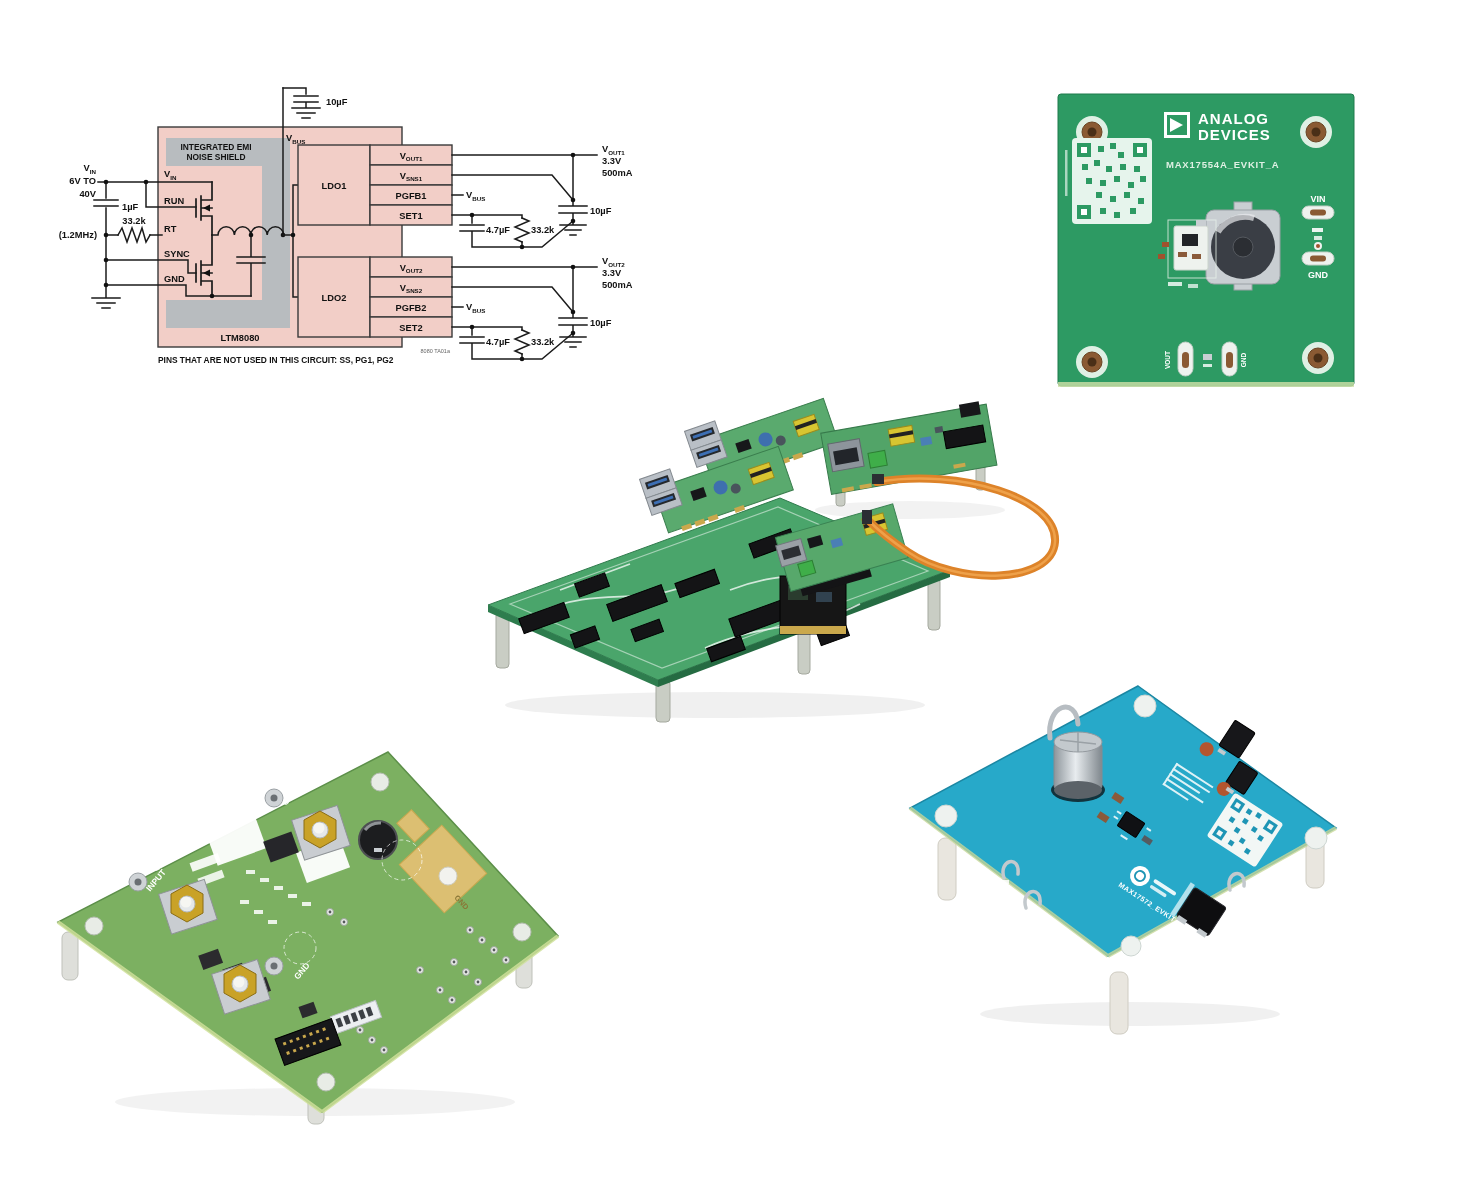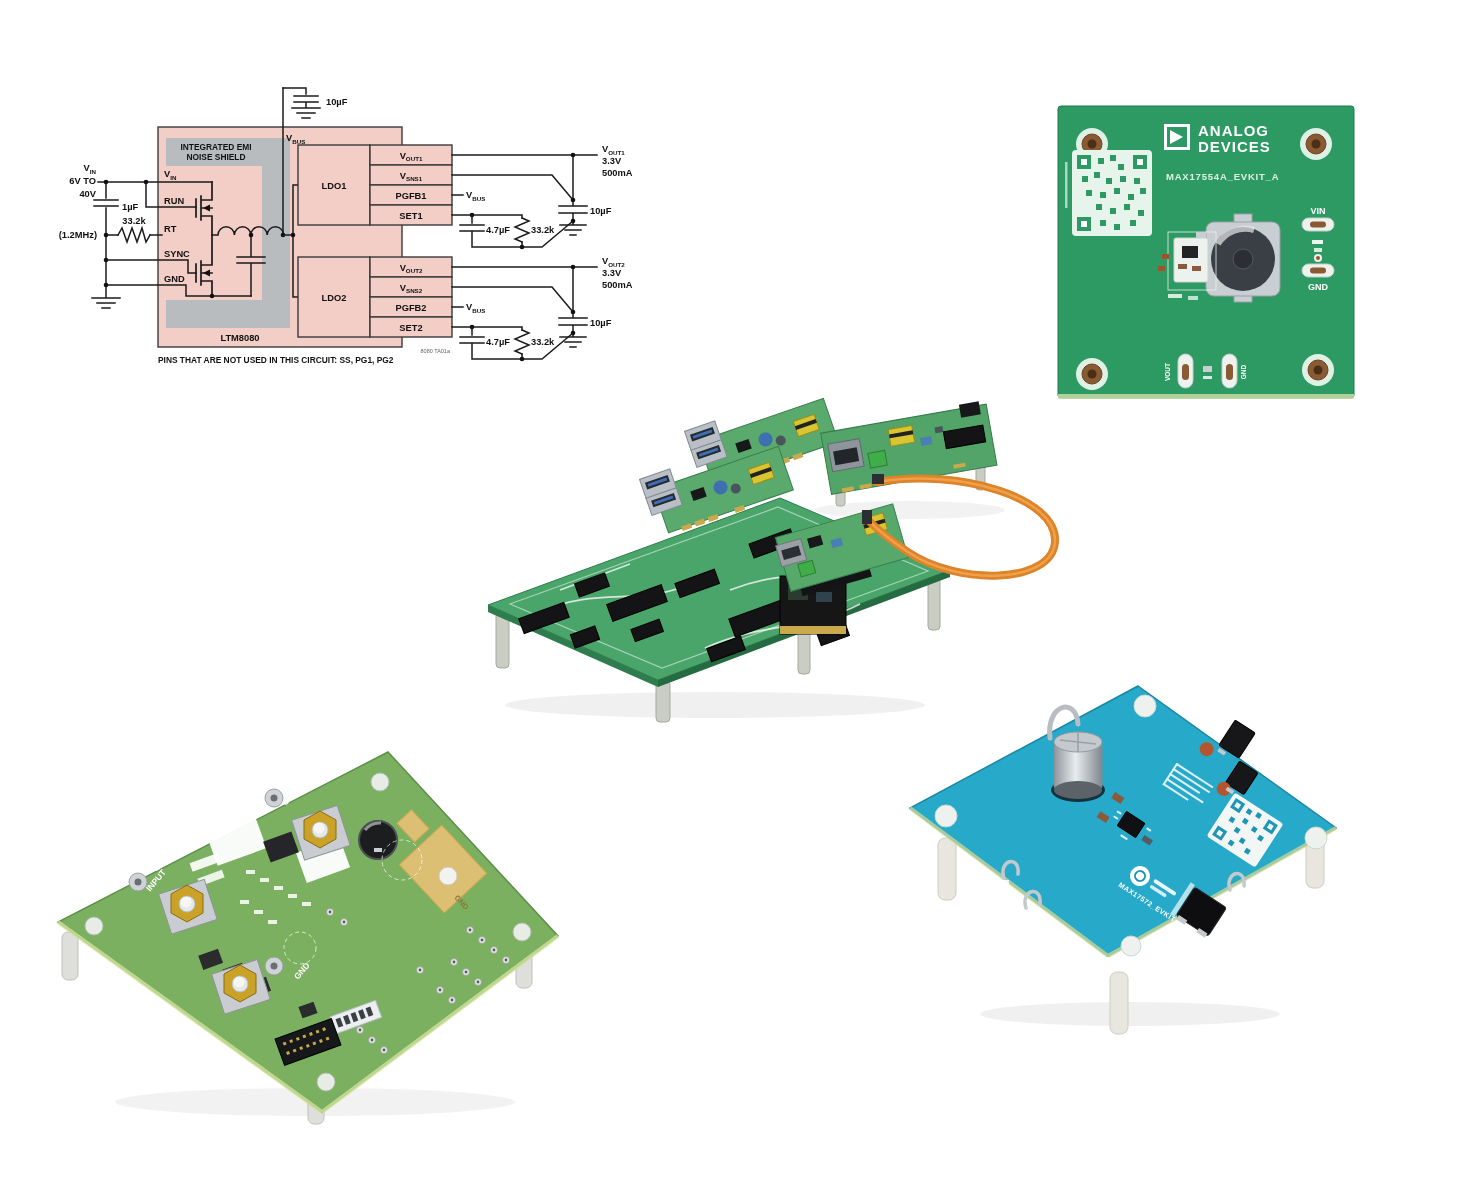--- a/index.html
+++ b/index.html
@@ -137,21 +137,21 @@
       <text x="562" y="216" class="sch-txt">3.3V</text>
       <text x="562" y="228" class="sch-txt">500mA</text>
     </g>
 
     <text x="200" y="281" text-anchor="middle" class="sch-txt">LTM8080</text>
     <text x="118" y="303" class="sch-txt-sm">PINS THAT ARE NOT USED IN THIS CIRCUIT: SS, PG1, PG2</text>
     <text x="410" y="293" text-anchor="end" font-size="5.5" fill="#666">8080 TA01a</text>
   </svg>
   </div>
 
-  <div class="panel" style="left:1056px;top:104px;width:300px;height:300px;">
+  <div class="panel" style="left:1056px;top:92px;width:300px;height:300px;">
   <svg width="300" height="300" viewBox="0 0 300 300">
     <rect x="2" y="2" width="296" height="292" rx="3" stroke="#1f7a4c" fill="#2d9a63"></rect>
     <rect x="2" y="290" width="296" height="5" fill="#cfe0a8" opacity="0.8"></rect>
 
     <g>
       <g transform="translate(36,40)">
             <circle r="16" fill="#dff0e4"></circle>
             <circle r="10" fill="#8a5a33" stroke="#6b4423"></circle>
             <circle r="4.5" fill="#4a2f17"></circle>
           </g>

